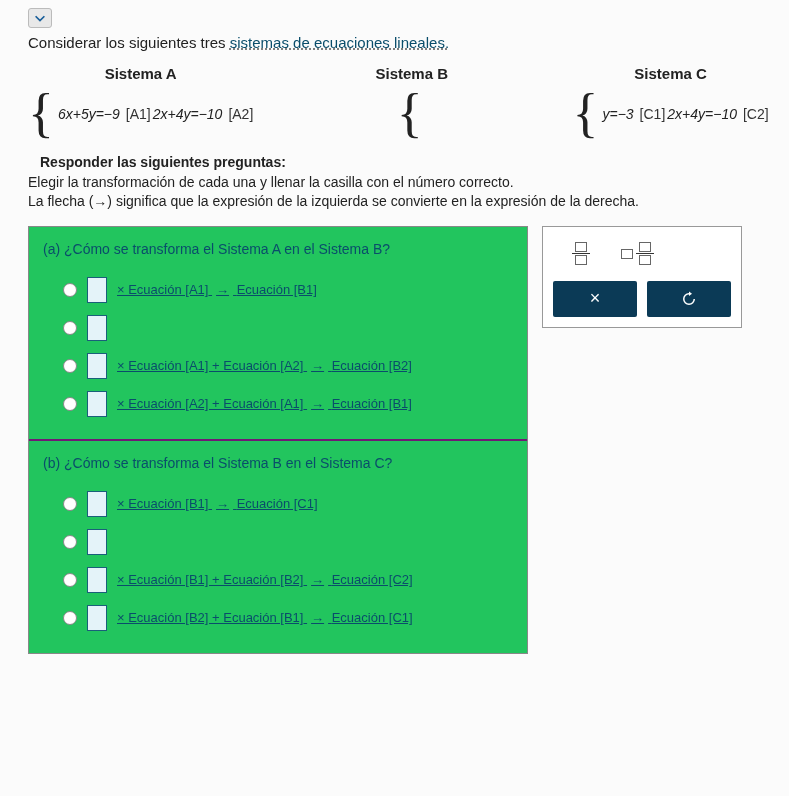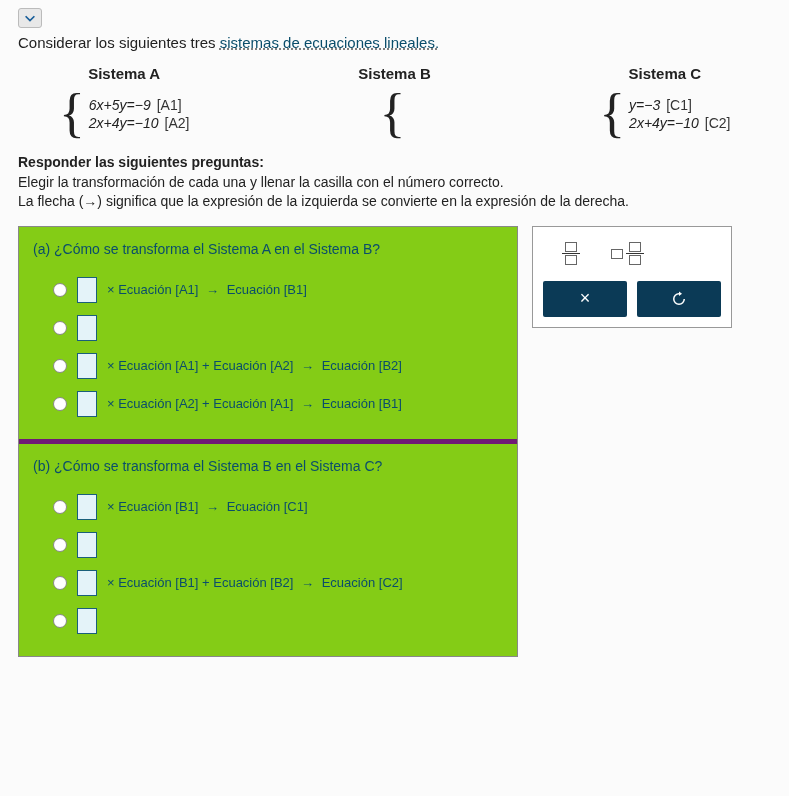--- a/index.html
+++ b/index.html
@@ -7,21 +7,21 @@
     margin: 0;
     padding: 0;
     font-family: Arial, sans-serif;
     font-size: 14px;
     color: #222;
     background: #f0f0f0;
     width: 789px;
   }
   .page {
     background: #fbfbfb;
-    padding: 8px 18px 18px 18px;
+    padding: 8px 18px 18px 28px;
     min-height: 796px;
     position: relative;
   }
   .toggle {
     width: 24px;
     height: 20px;
     background: #e8e8e8;
     border: 1px solid #bbb;
     border-radius: 3px;
     display: flex;
@@ -31,40 +31,41 @@
     cursor: pointer;
   }
   .toggle svg { width: 14px; height: 14px; }
   .intro { font-size: 15px; margin-bottom: 14px; }
   .underlined { text-decoration: underline dotted #555; }
   .systems { display: flex; gap: 58px; margin-bottom: 18px; }
   .syscol { flex: 1; text-align: center; }
   .sys-title { font-weight: bold; margin-bottom: 10px; font-size: 15px; }
   .sys-body { display: flex; align-items: center; justify-content: center; }
   .brace { font-size: 54px; font-family: serif; line-height: 0.8; margin-right: 4px; font-weight: 100; }
-  .eqs { display: flex; flex-direction: column; gap: 2px; text-align: left; font-style: italic; }
+  .eqs { display: flex; flex-direction: row; gap: 2px; text-align: left; font-style: italic; }
   .eqs span.tag { font-style: normal; margin-left: 6px; color: #333; }
   .instr { font-size: 14px; line-height: 1.4; margin-bottom: 14px; }
-  .instr .bold { font-weight: bold; }
+  .instr .bold { font-weight: bold; margin-left: 12px; }
   .row-wrap { display: flex; gap: 14px; align-items: flex-start; }
   .question-box {
     border: 1px solid #888;
-    background: #84cc16;
+    background: #22c55e;
     width: 500px;
   }
   .qpart { padding: 14px 14px 16px 14px; }
-  .qpart + .qpart { border-top: 5px solid #701a75; }
+  .qpart + .qpart { border-top: 2px solid #701a75; }
   .qtitle { font-size: 14px; color: #0a4d6b; margin-bottom: 14px; }
   .option {
     display: flex;
     align-items: center;
     padding: 6px 0 6px 20px;
     gap: 10px;
     font-size: 13px;
     color: #0a4d6b;
+    text-decoration: underline;
   }
   .radio {
     width: 14px; height: 14px;
     border: 1px solid #888;
     border-radius: 50%;
     flex-shrink: 0;
     background: #fff;
     cursor: pointer;
   }
   .numbox {
@@ -216,20 +217,25 @@
           <div class="numbox"></div>
           <div class="opt-text link">
             <span>× Ecuación [B1] + Ecuación [B2]</span>
             <span class="arrow">→</span>
             <span>Ecuación [C2]</span>
           </div>
         </div>
         <div class="option">
           <div class="radio"></div>
           <div class="numbox"></div>
+          <div class="opt-text link">
+            <span>× Ecuación [B2] + Ecuación [B1]</span>
+            <span class="arrow">→</span>
+            <span>Ecuación [C1]</span>
+          </div>
         </div>
       </div>
 
     </div>
 
     <div class="tool-panel">
       <div class="tool-row1">
         <div class="frac-btn">
           <div class="frac">
             <div class="box"></div>

